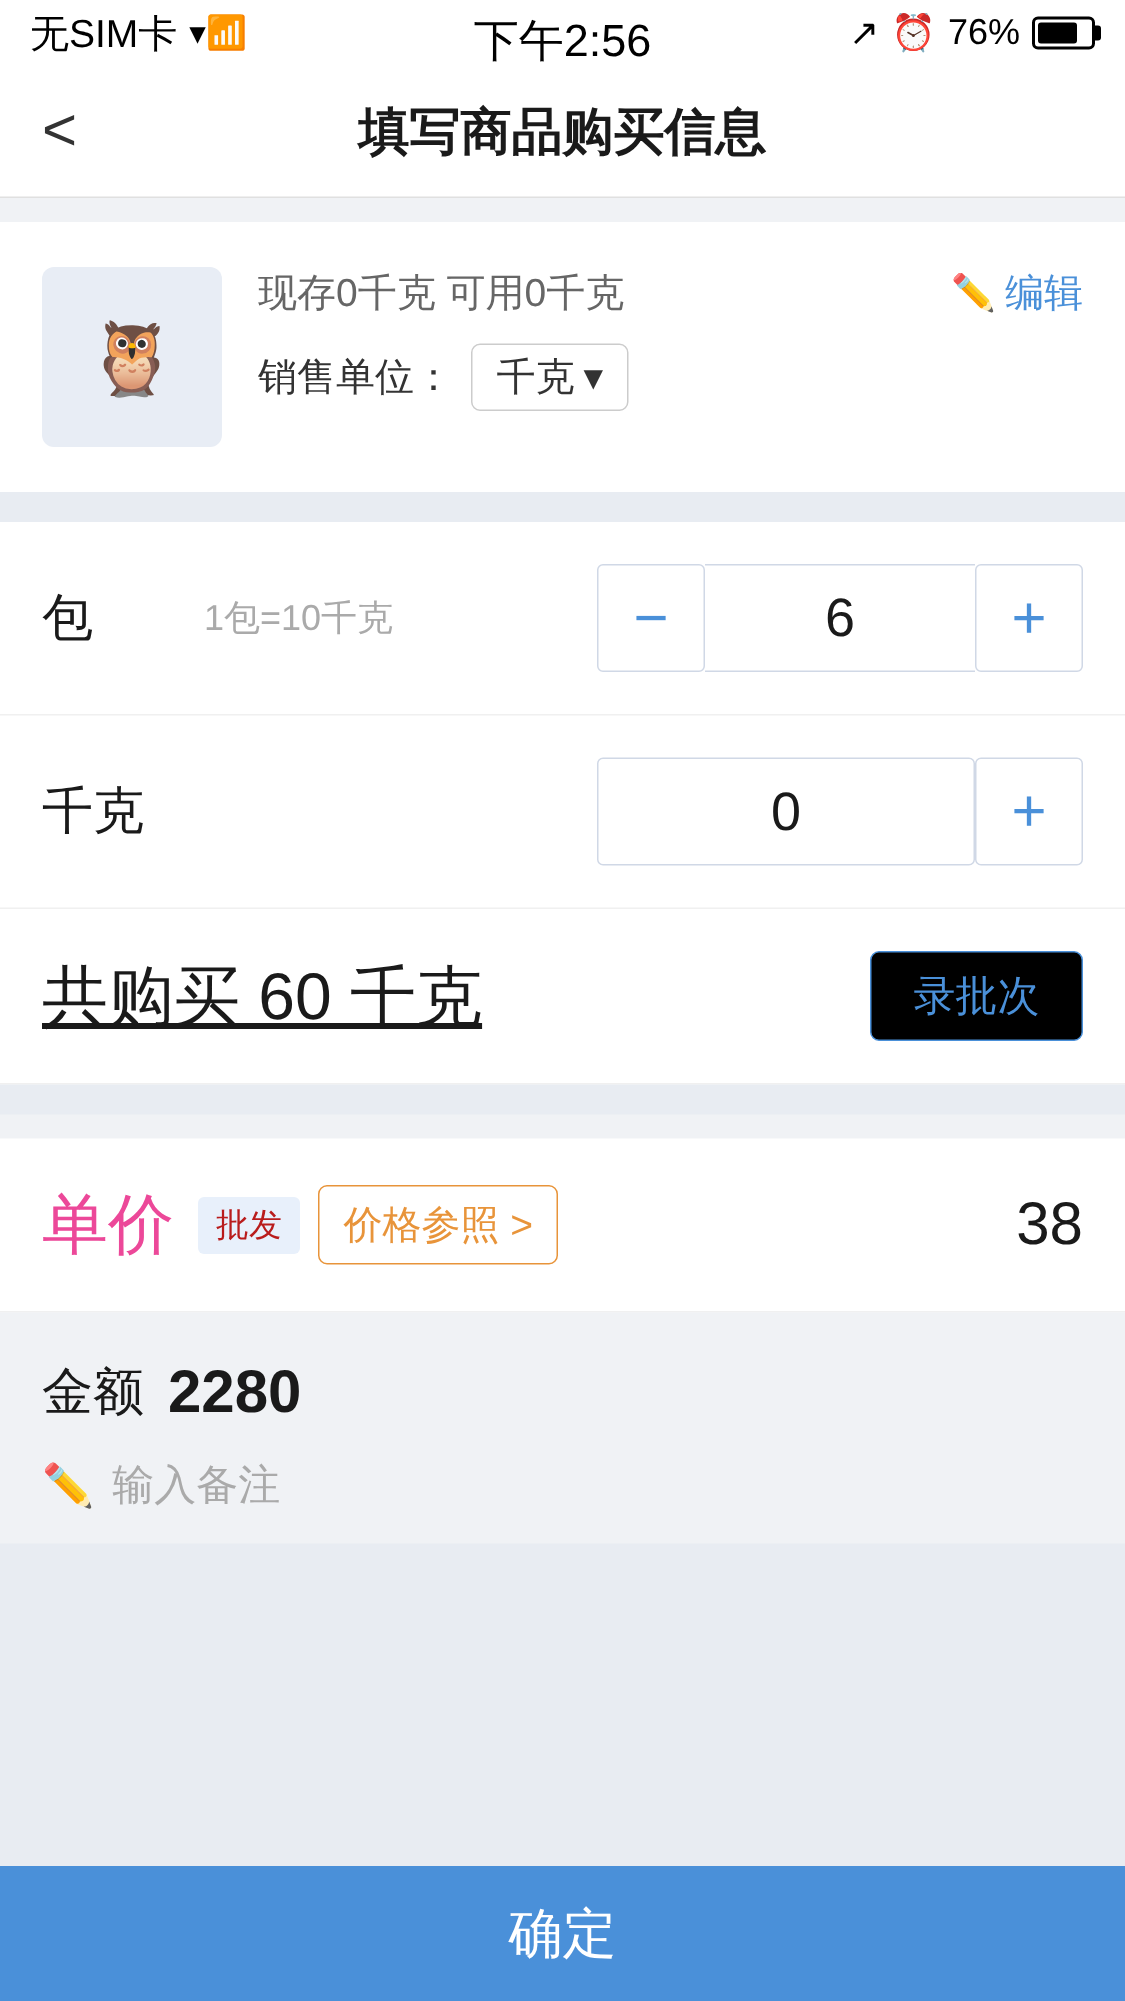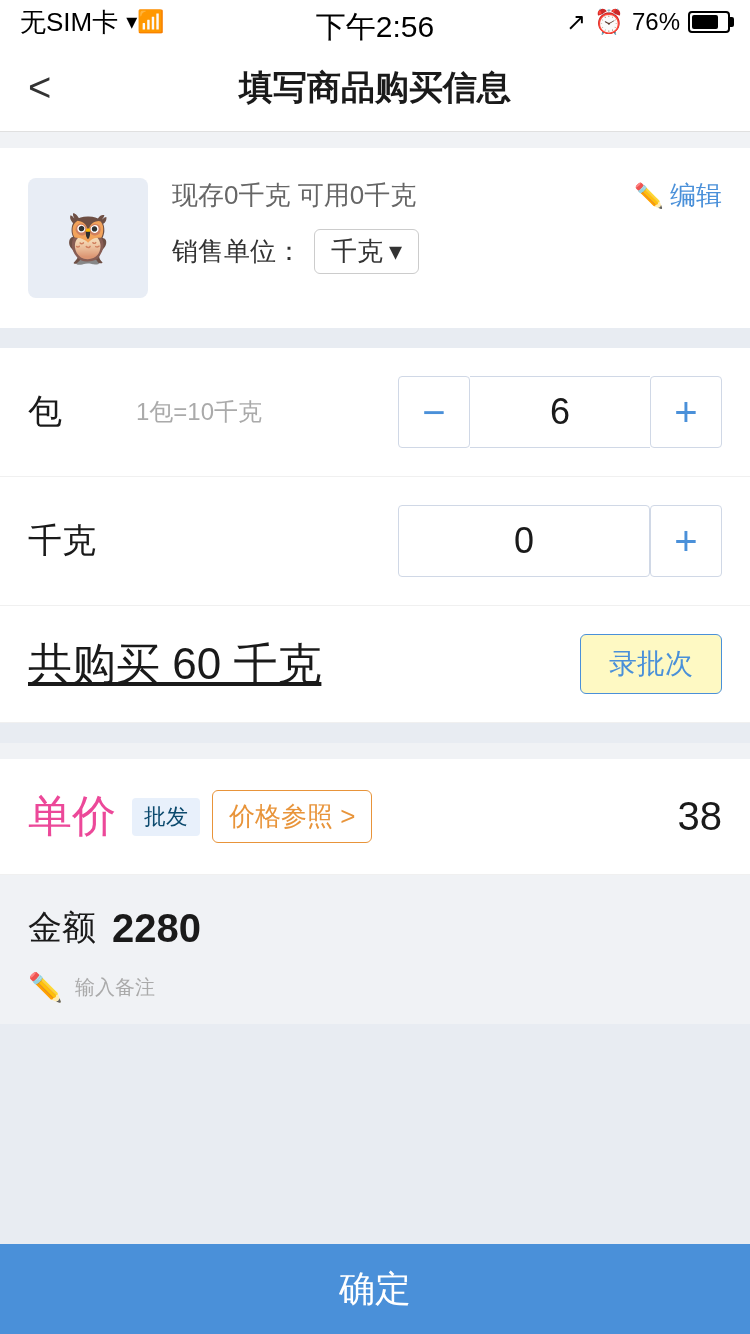--- a/index.html
+++ b/index.html
@@ -271,21 +271,21 @@
     .total-text span {
       color: #1a1a1a;
       font-weight: 500;
     }
     .batch-btn {
       border: 1px solid #4a90d9;
       border-radius: 6px;
       padding: 10px 28px;
       font-size: 28px;
       color: #4a90d9;
-      background: #fef9c3;
+      background: #000000;
       cursor: pointer;
     }
 
     
     .price-section {
       background: #fff;
       margin-top: 16px;
     }
     .price-row {
       display: flex;
@@ -293,21 +293,21 @@
       padding: 28px 28px;
       border-bottom: 1px solid #f0f0f0;
     }
     .price-label {
       font-size: 44px;
       color: #ec4899;
       margin-right: 16px;
     }
     .tag-badge {
       background: #e8f0fb;
-      color: #0c4a6e;
+      color: #b91c1c;
       font-size: 22px;
       padding: 4px 12px;
       border-radius: 4px;
       margin-right: 12px;
     }
     .price-ref-btn {
       border: 1px solid #e8943a;
       border-radius: 6px;
       padding: 8px 16px;
       font-size: 26px;
@@ -348,21 +348,21 @@
     .note-row {
       display: flex;
       align-items: center;
       gap: 12px;
     }
     .note-icon {
       font-size: 28px;
       color: #999;
     }
     .note-text {
-      font-size: 20px;
+      font-size: 28px;
       color: #aaa;
     }
 
     
     .empty-space {
       background: #e8ecf2;
       flex: 1;
       min-height: 350px;
     }
 

